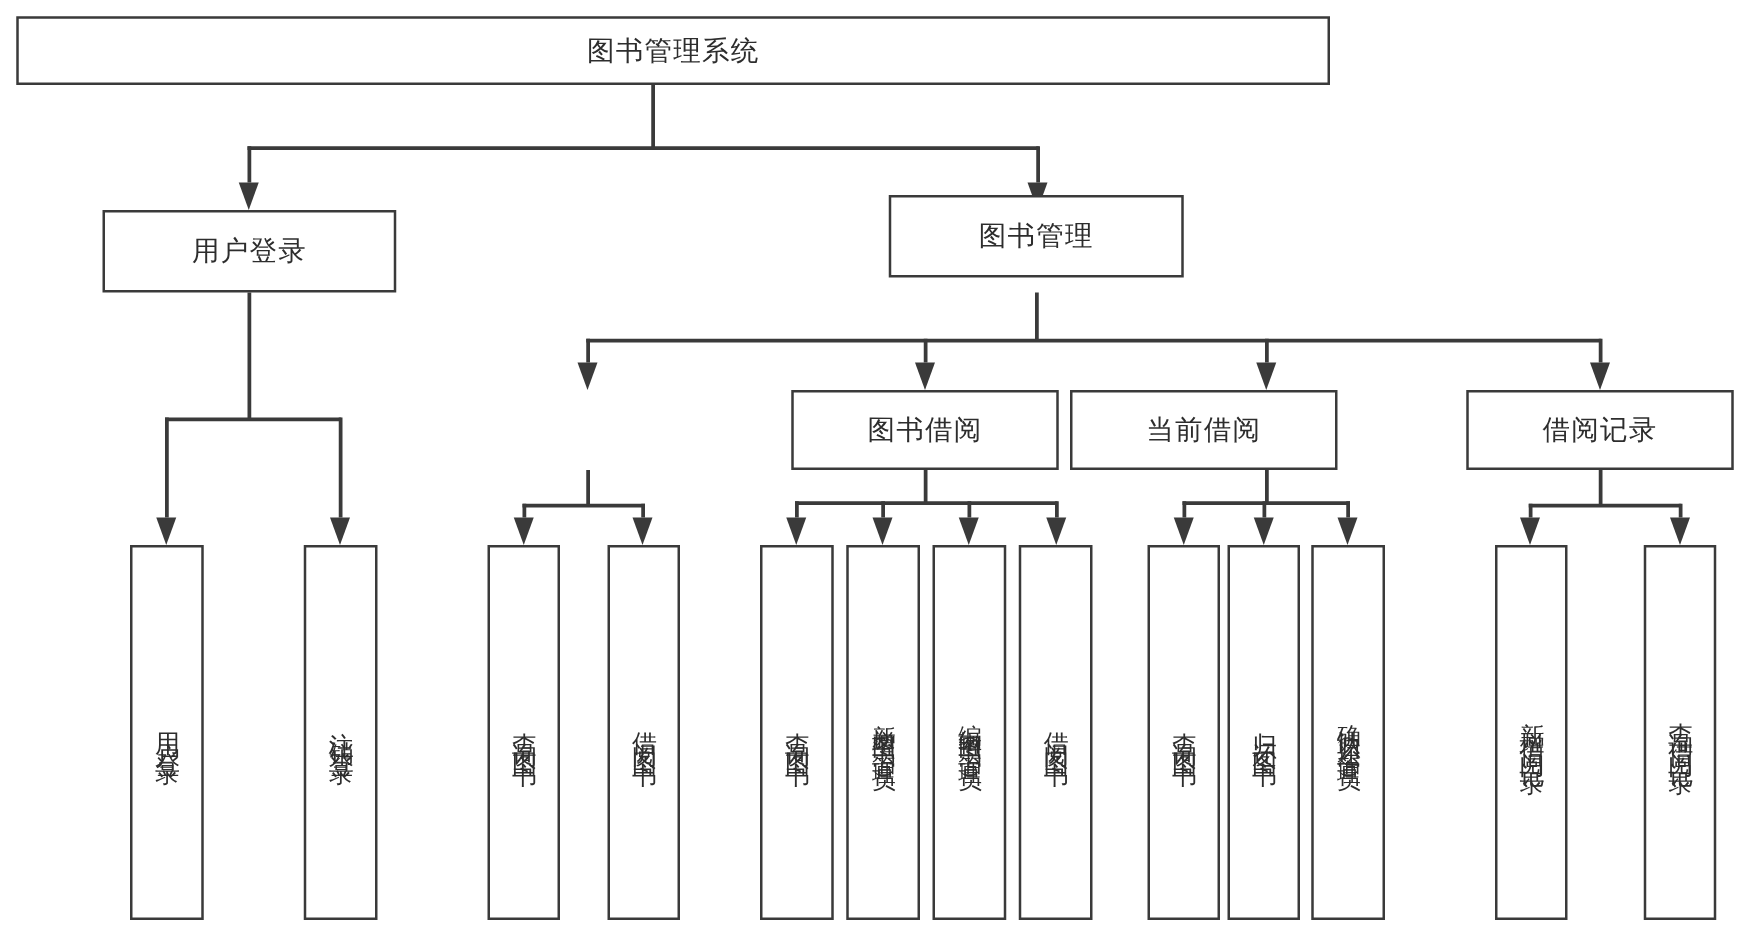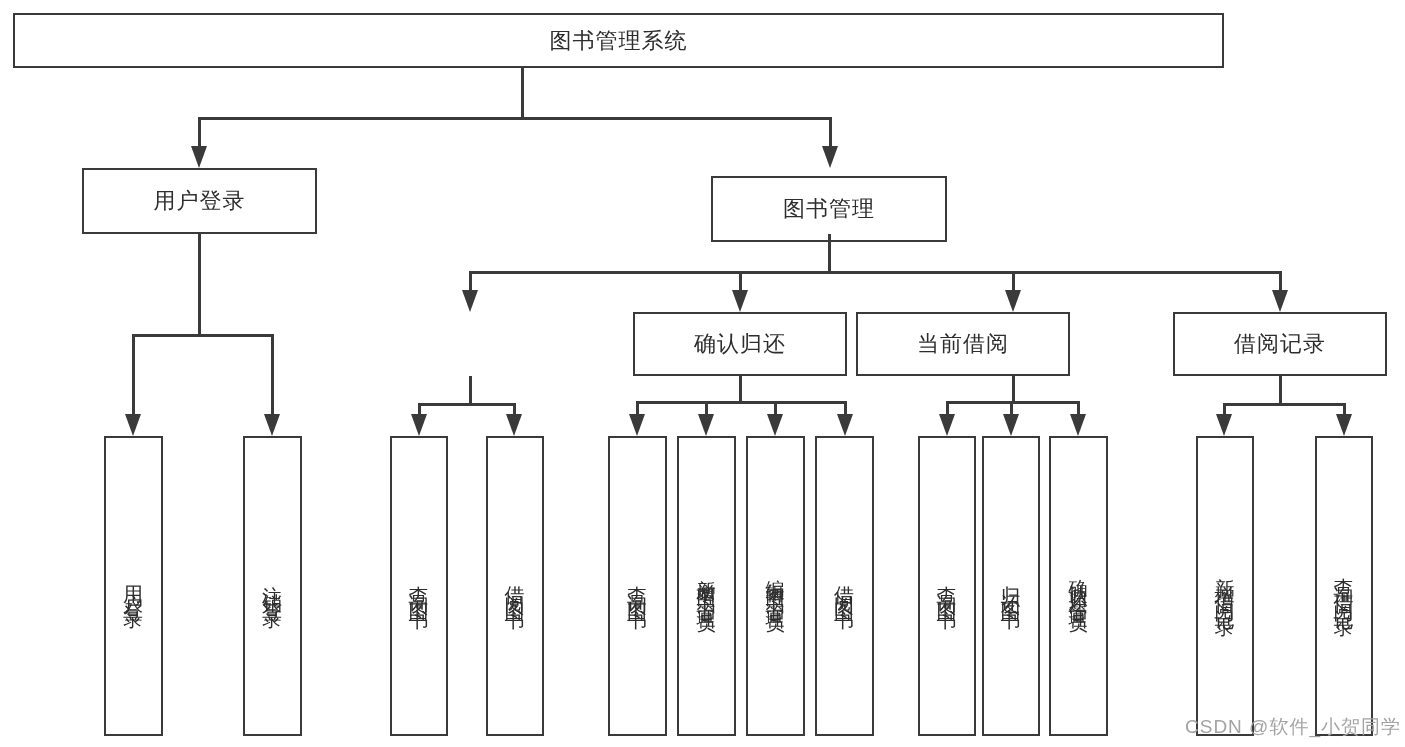--- a/index.html
+++ b/index.html
@@ -46,51 +46,51 @@
     color:#a3a3a3;
     letter-spacing:1px;
     white-space:nowrap;
   }
 </style>
 </head>
 <body>
 
 <div class="canvas">
 
-  <div class="box h" style="left:13px;top:13px;width:1211px;height:55px">
+  <div class="box h" style="left:13px;top:13px;width:1051px;height:55px">
     <span>图书管理系统</span>
   </div>
 
   <div class="vline" style="left:521px;top:68px;height:50px"></div>
   <div class="hline" style="left:198px;top:117px;width:633px"></div>
   <div class="vline" style="left:198px;top:117px;height:29px"></div>
   <div class="arrow" style="left:191px;top:146px"></div>
   <div class="vline" style="left:829px;top:117px;height:29px"></div>
   <div class="arrow" style="left:822px;top:146px"></div>
 
   <div class="box h" style="left:82px;top:168px;width:235px;height:66px">
     <span>用户登录</span>
   </div>
-  <div class="box h" style="left:711px;top:176px;width:236px;height:66px">
+  <div class="box h" style="left:711px;top:156px;width:236px;height:66px">
     <span>图书管理</span>
   </div>
 
   <div class="vline" style="left:828px;top:234px;height:38px"></div>
   <div class="hline" style="left:469px;top:271px;width:812px"></div>
   <div class="vline" style="left:469px;top:271px;height:19px"></div>
   <div class="arrow" style="left:462px;top:290px"></div>
   <div class="vline" style="left:739px;top:271px;height:19px"></div>
   <div class="arrow" style="left:732px;top:290px"></div>
   <div class="vline" style="left:1012px;top:271px;height:19px"></div>
   <div class="arrow" style="left:1005px;top:290px"></div>
   <div class="vline" style="left:1279px;top:271px;height:19px"></div>
   <div class="arrow" style="left:1272px;top:290px"></div>
 
   <div class="box h" style="left:633px;top:312px;width:214px;height:64px">
-    <span>确认归还</span>
+    <span>图书借阅</span>
   </div>
   <div class="box h" style="left:856px;top:312px;width:214px;height:64px">
     <span>当前借阅</span>
   </div>
   <div class="box h" style="left:1173px;top:312px;width:214px;height:64px">
     <span>借阅记录</span>
   </div>
 
   <div class="vline" style="left:198px;top:234px;height:101px"></div>
   <div class="hline" style="left:132px;top:334px;width:141px"></div>
@@ -170,15 +170,14 @@
     <span class="vtext" style="letter-spacing:5px;font-size:19px">确认归还（管理员）</span>
   </div>
 
   <div class="box" style="left:1196px;top:436px;width:58px;height:300px">
     <span class="vtext">新增借阅记录</span>
   </div>
   <div class="box" style="left:1315px;top:436px;width:58px;height:300px">
     <span class="vtext">查询借阅记录</span>
   </div>
 
-  <div class="watermark">CSDN @软件_小贺同学</div>
 
 </div>
 
 </body></html>

